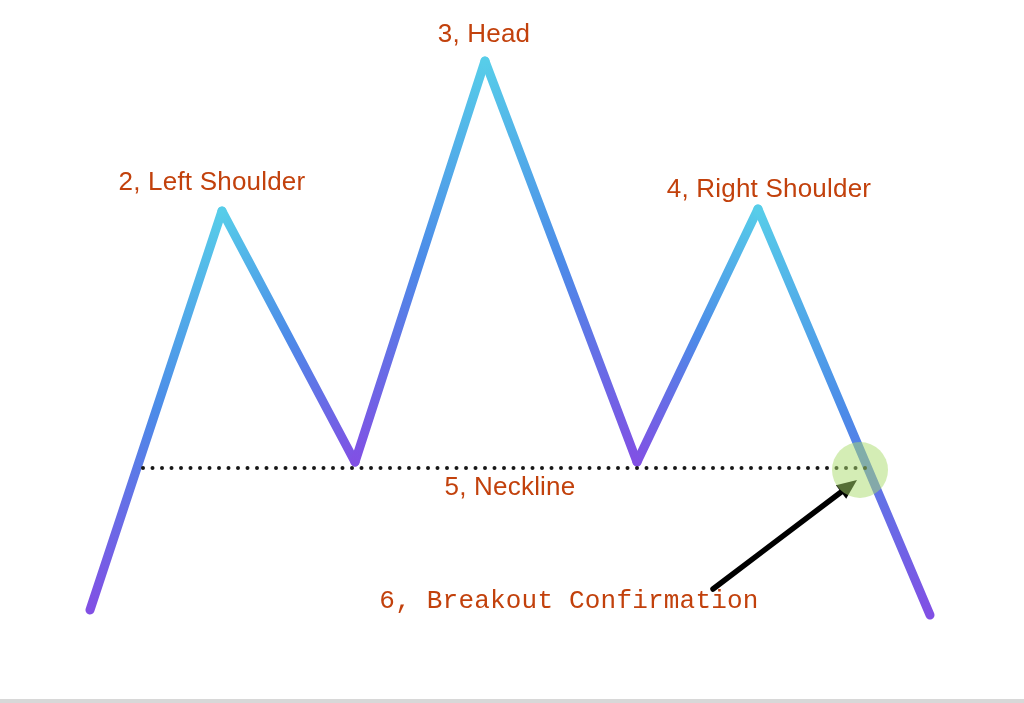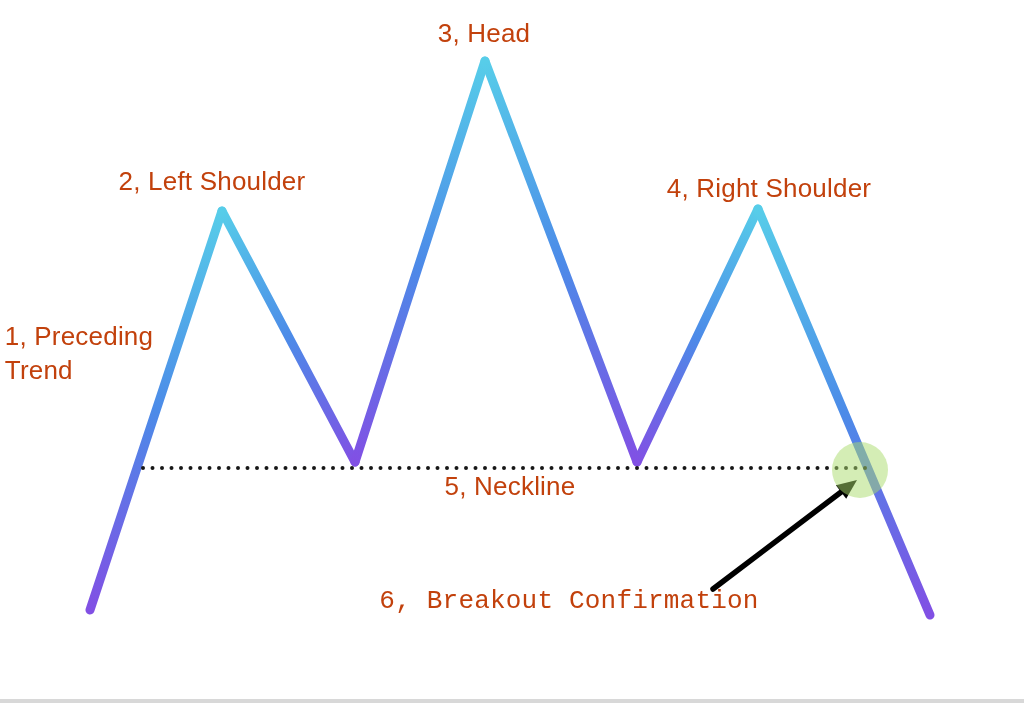--- a/index.html
+++ b/index.html
@@ -88,22 +88,20 @@
       <line x1="355" y1="462" x2="485" y2="61" stroke="url(#seg2)" stroke-width="9" stroke-linecap="round"></line>
       <line x1="485" y1="61" x2="637" y2="462" stroke="url(#seg3)" stroke-width="9" stroke-linecap="round"></line>
       <line x1="637" y1="462" x2="758" y2="209" stroke="url(#seg4)" stroke-width="9" stroke-linecap="round"></line>
       <line x1="758" y1="209" x2="930" y2="615" stroke="url(#seg5)" stroke-width="9" stroke-linecap="round"></line>
       <line x1="143" y1="468" x2="866" y2="468" stroke="#171717" stroke-width="4" stroke-linecap="round" stroke-dasharray="0 9.5"></line>
       <line x1="713" y1="589" x2="847.4319875592789" y2="487.24245386137915" stroke="#000000" stroke-width="5.5" stroke-linecap="round"></line>
       <polygon points="857,480 846.1833840839417,498.8480985811427 835.9232411136545,485.2934142901212" fill="#000000"></polygon>
       <circle cx="860" cy="470" r="28" fill="#A9DC6B" fill-opacity="0.5"></circle>
     </svg>
 
-  <div class="label lbl-preceding">1, Preceding
-Trend</div>
 
   <div class="label lbl-left">2, Left Shoulder</div>
 
   <div class="label lbl-head">3, Head</div>
 
   <div class="label lbl-right">4, Right Shoulder</div>
 
   <div class="label lbl-neckline">5, Neckline</div>
 
   <div class="label lbl-breakout">6, Breakout Confirmation</div>

